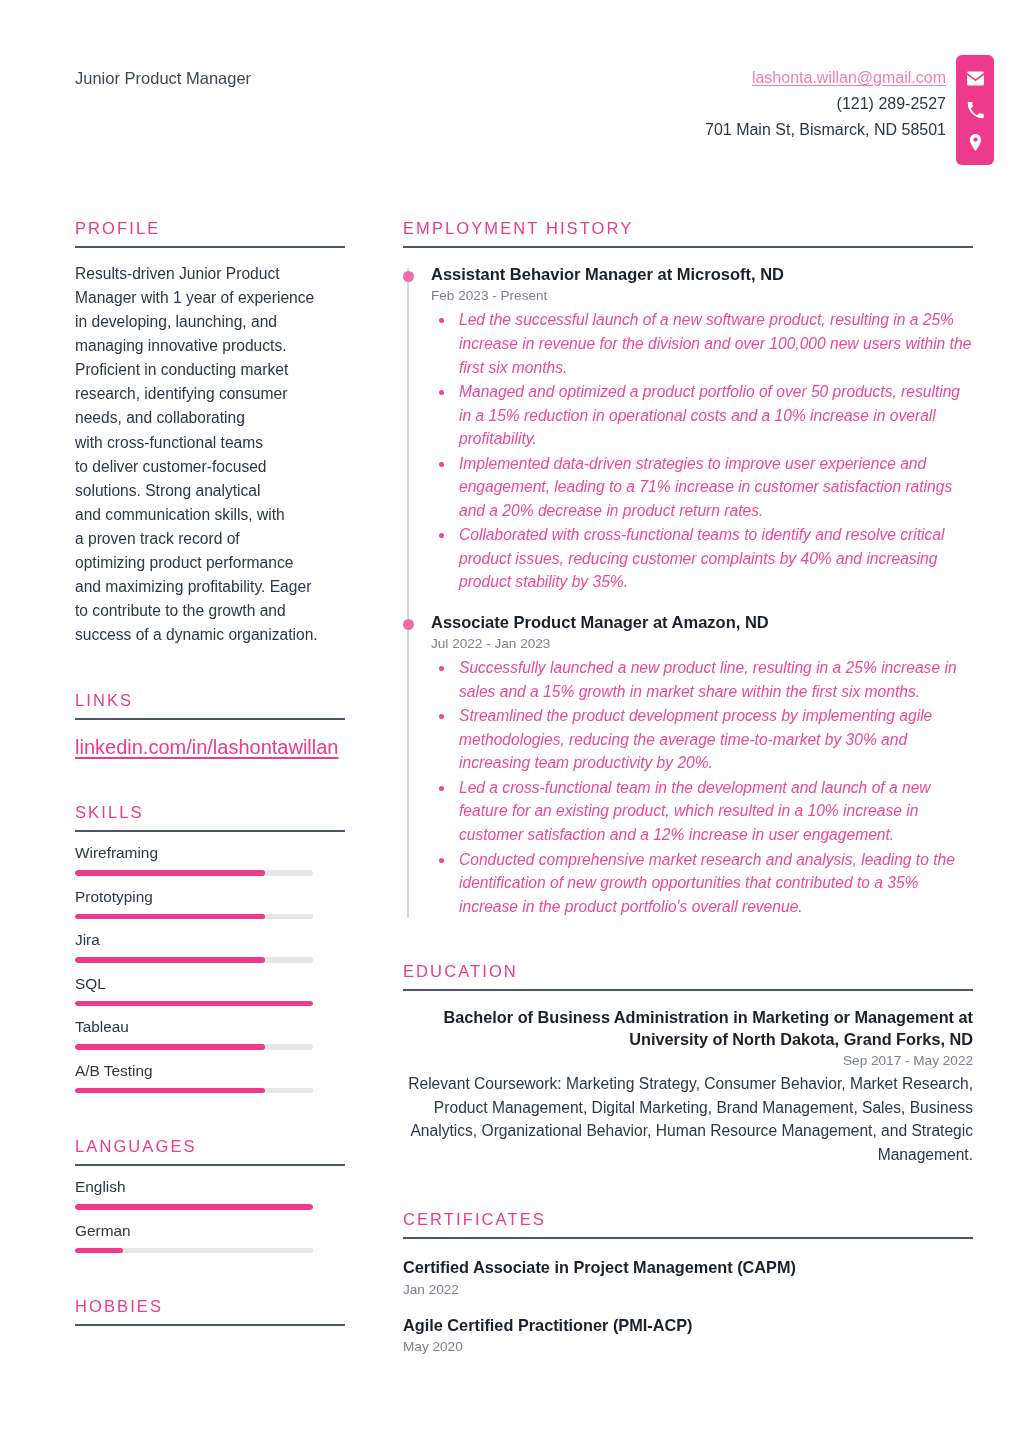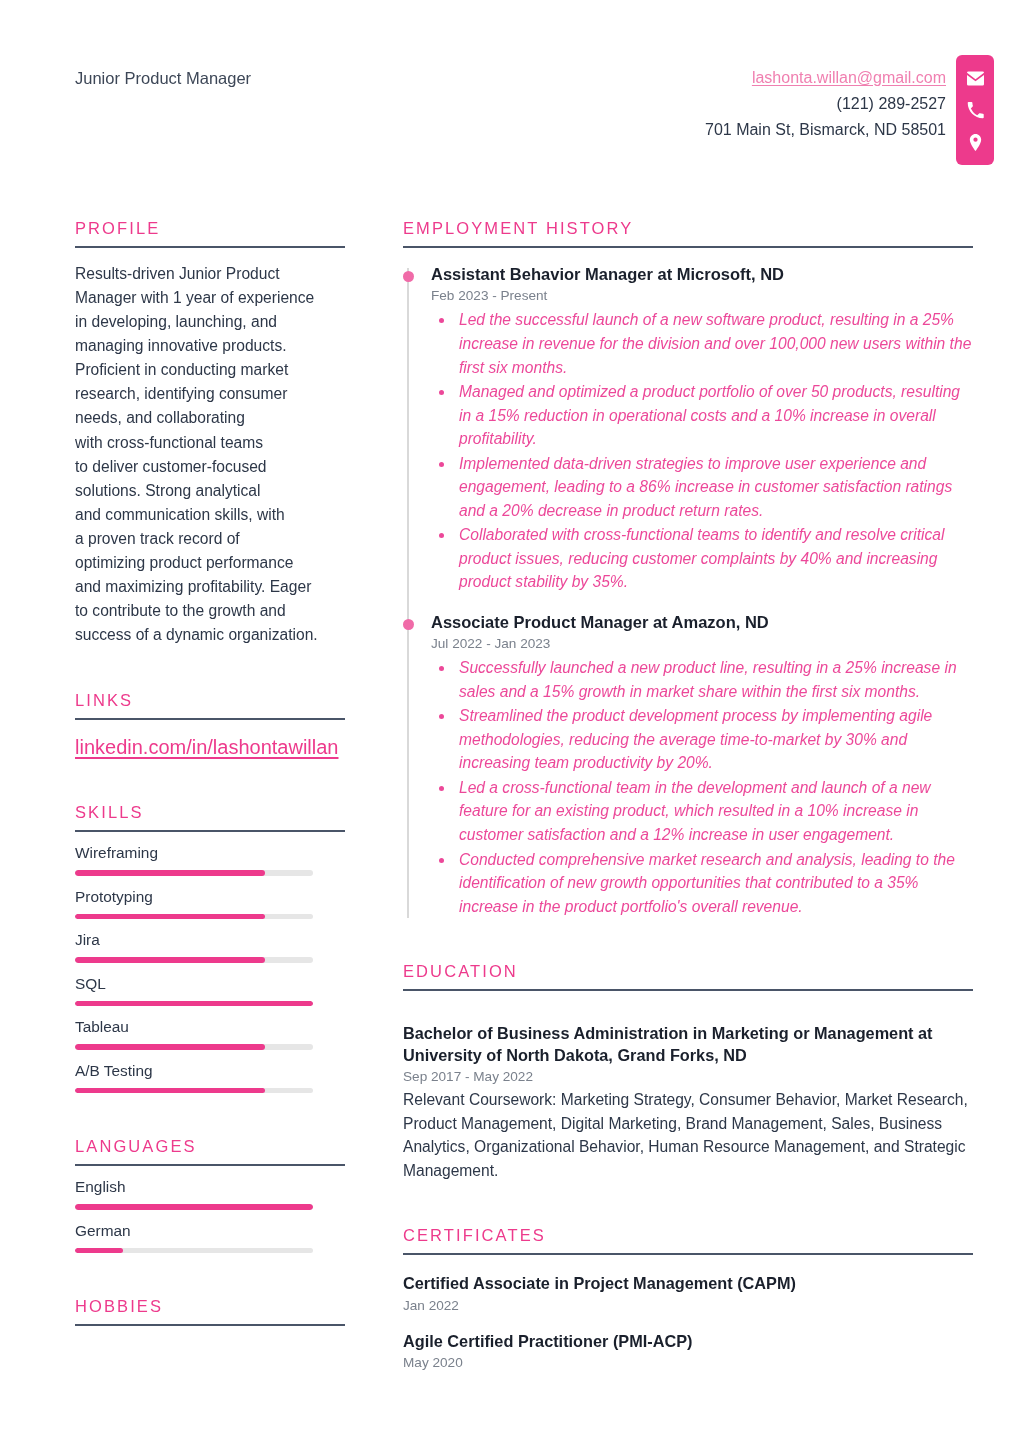--- a/index.html
+++ b/index.html
@@ -148,21 +148,21 @@
   .job-bullets { margin: 5px 0 0 24px; }
   .job-bullets li {
     font-size: 15.6px;
     line-height: 1.51;
     color: #ec4899;
     margin-bottom: 1px;
     padding-left: 4px;
     font-style: italic;
   }
 
-  .entry { margin-top: 32px; }
+  .entry { margin-top: 16px; text-align: right; }
   .entry-heading {
     font-size: 16.3px;
     font-weight: bold;
     color: #1a202c;
     line-height: 1.33;
   }
   .entry-dates { font-size: 13.6px; color: #7A818C; margin-top: 3px; }
   .entry-body {
     font-size: 15.6px;
     line-height: 1.5;
@@ -315,21 +315,21 @@
       <div class="section">
         <div class="sec-title">EMPLOYMENT HISTORY</div>
         <div class="sec-rule"></div>
         <div class="timeline" id="employment-list">
             <div class="job">
               <div class="job-heading">Assistant Behavior Manager at Microsoft, ND</div>
               <div class="job-dates">Feb 2023 - Present</div>
               <ul class="job-bullets">
                 <li>Led the successful launch of a new software product, resulting in a 25% increase in revenue for the division and over 100,000 new users within the first six months.</li>
                 <li>Managed and optimized a product portfolio of over 50 products, resulting in a 15% reduction in operational costs and a 10% increase in overall profitability.</li>
-                <li>Implemented data-driven strategies to improve user experience and engagement, leading to a 86% increase in customer satisfaction ratings and a 20% decrease in product return rates.</li>
+                <li>Implemented data-driven strategies to improve user experience and engagement, leading to a 71% increase in customer satisfaction ratings and a 20% decrease in product return rates.</li>
                 <li>Collaborated with cross-functional teams to identify and resolve critical product issues, reducing customer complaints by 40% and increasing product stability by 35%.</li>
               </ul>
             </div>
             <div class="job">
               <div class="job-heading">Associate Product Manager at Amazon, ND</div>
               <div class="job-dates">Jul 2022 - Jan 2023</div>
               <ul class="job-bullets">
                 <li>Successfully launched a new product line, resulting in a 25% increase in sales and a 15% growth in market share within the first six months.</li>
                 <li>Streamlined the product development process by implementing agile methodologies, reducing the average time-to-market by 30% and increasing team productivity by 20%.</li>
                 <li>Led a cross-functional team in the development and launch of a new feature for an existing product, which resulted in a 10% increase in customer satisfaction and a 12% increase in user engagement.</li>

